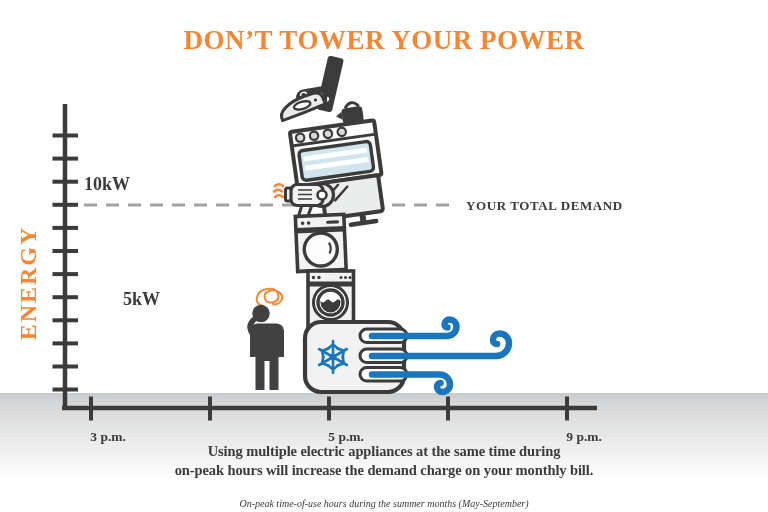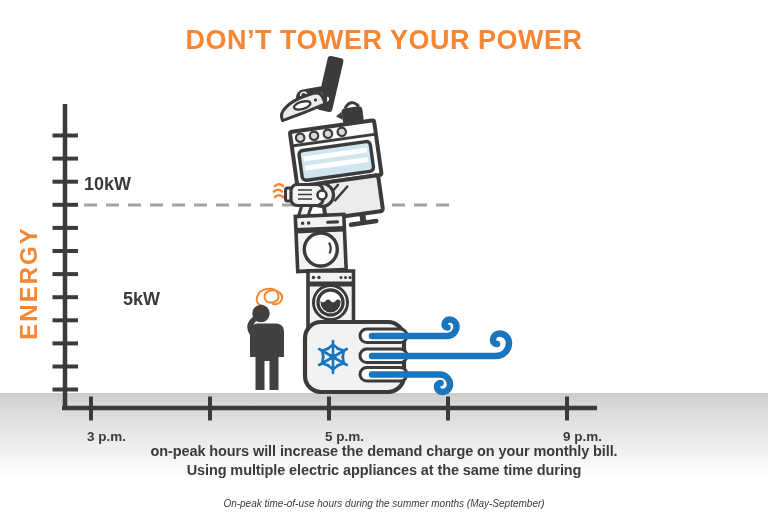--- a/index.html
+++ b/index.html
@@ -1,17 +1,17 @@
 <!DOCTYPE html>
 <html><head>
 <meta charset="utf-8">
 <style>
   html,body{margin:0;padding:0;background:#ffffff;}
   #stage{position:relative;width:768px;height:512px;background:#ffffff;overflow:hidden;
-         font-family:Liberation Sans, sans-serif;color:#3b3b3c;}
+         font-family:Liberation Serif, serif;color:#3b3b3c;}
   #art{position:absolute;left:0;top:0;z-index:1;}
   .txt{position:absolute;z-index:2;}
   .title{left:0;top:25px;width:768px;text-align:center;color:#f58634;
          font-size:27px;font-weight:800;letter-spacing:.5px;}
   .energy{left:-53px;top:266px;width:170px;height:34px;text-align:center;
           transform:rotate(-90deg);color:#f58634;font-size:24px;font-weight:800;letter-spacing:2px;}
   .ylab{font-size:18px;font-weight:700;}
   .y10{left:84px;top:174px;}
   .y5{left:87px;top:289px;margin-left:36px;}
   .demand{left:466px;top:198px;font-size:13px;font-weight:700;letter-spacing:.6px;}
@@ -183,22 +183,23 @@
       <circle cx="261" cy="313.5" r="8.7" fill="#414142"></circle>
       <path d="M250,331 Q250,324.5 257.5,323.5 L277,323.5 Q284,324.5 284,331.5 L284,357 L278.5,357 L278.5,390 L269.5,390 L269.5,361 L264.5,361 L264.5,390 L255.5,390 L255.5,357 L250,357 Z" fill="#414142"></path>
       <path d="M252.5,334 Q247,326 254,319.5 Q258,316 263.5,318.5" fill="none" stroke="#414142" stroke-width="5.5" stroke-linecap="round"></path>
     </g>
   </svg>
 
   <div class="txt title">DON’T TOWER YOUR POWER</div>
   <div class="txt energy">ENERGY</div>
   <div class="txt ylab y10">10kW</div>
   <div class="txt ylab y5">5kW</div>
+  <div class="txt demand">YOUR TOTAL DEMAND</div>
   <div class="txt xlab x3">3 p.m.</div>
   <div class="txt xlab x5">5 p.m.</div>
   <div class="txt xlab x7">9 p.m.</div>
 
   <div class="txt caption">
+    <div class="cap-b">Using multiple electric appliances at the same time during</div>
     <div class="cap-b">on-peak hours will increase the demand charge on your monthly bill.</div>
-    <div class="cap-b">Using multiple electric appliances at the same time during</div>
     <div class="cap-i">On-peak time-of-use hours during the summer months (May-September)</div>
   </div>
 </div>
 
 </body></html>

